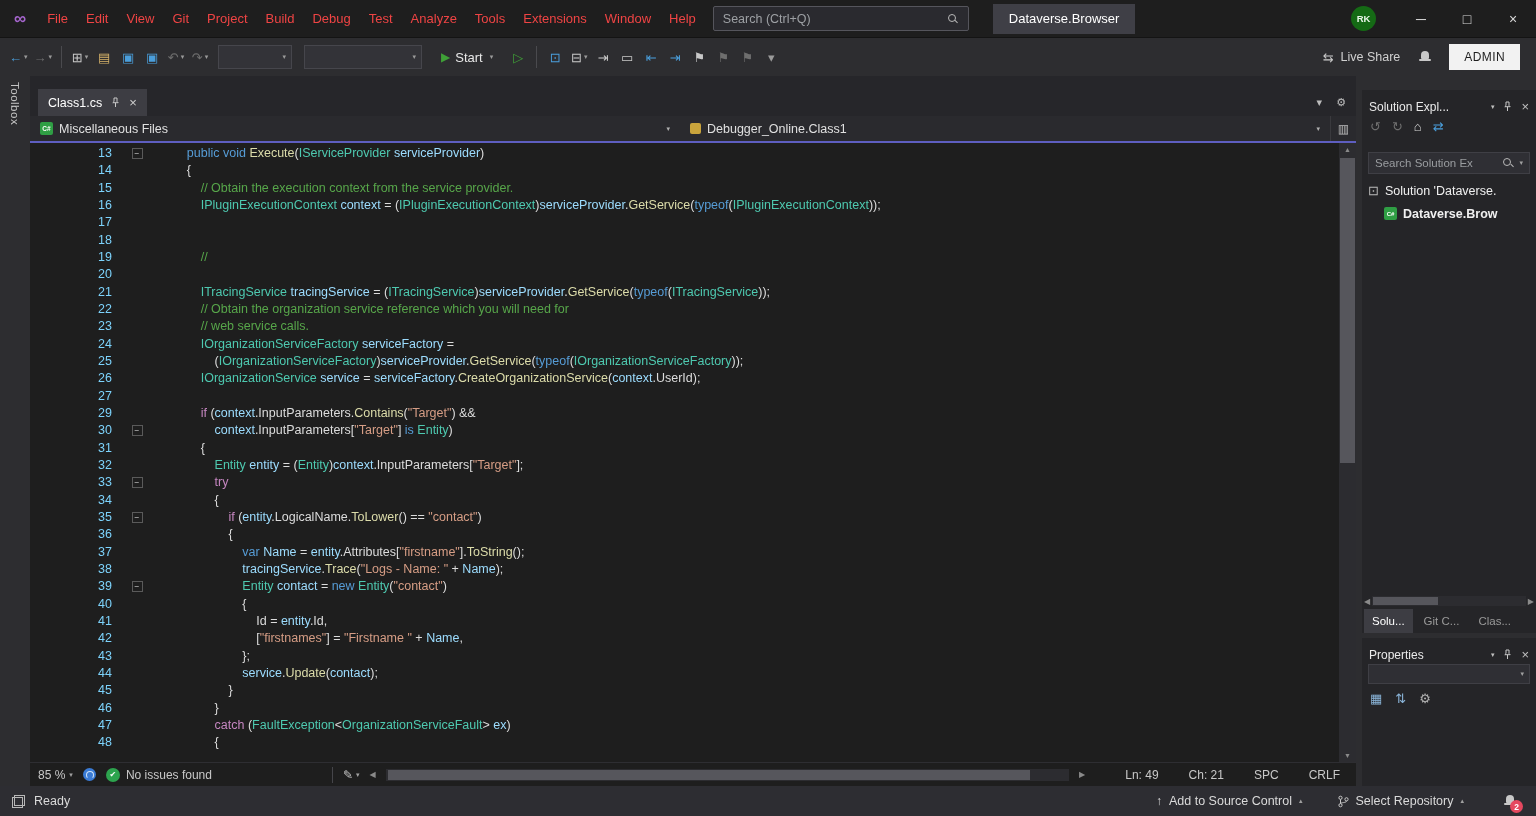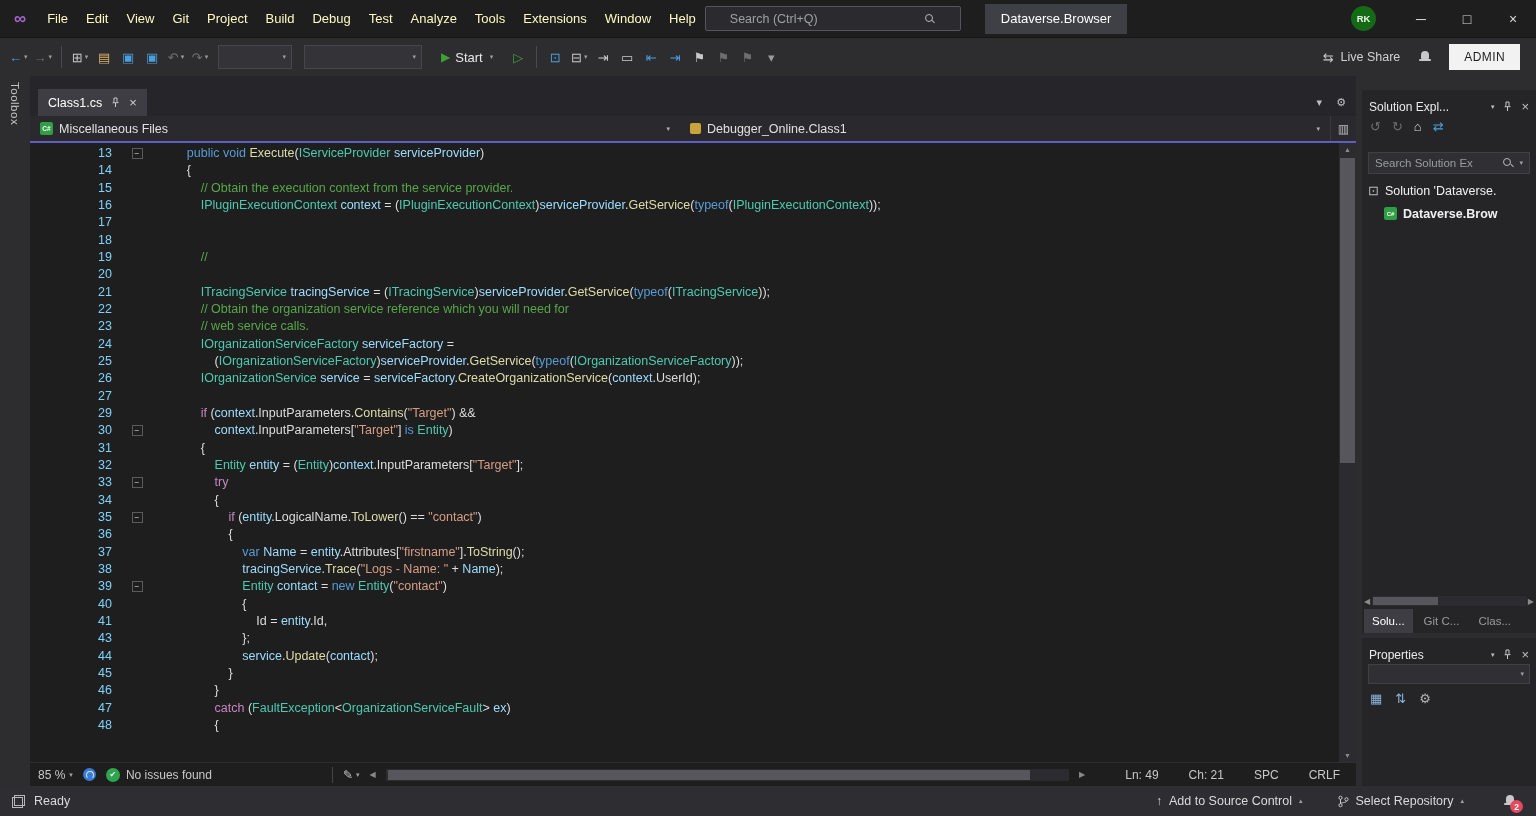--- a/index.html
+++ b/index.html
@@ -3,22 +3,22 @@
 <meta charset="utf-8">
 <style>
 *{margin:0;padding:0;box-sizing:border-box;font-family:"Liberation Sans",sans-serif}
 html,body{width:1536px;height:816px;overflow:hidden;background:#1e1e1e}
 .app{position:relative;width:1536px;height:816px;color:#cfcfcf;font-size:13px}
 
 
 .titlebar{position:absolute;top:0;left:0;right:0;height:38px;background:#1e1e1e;display:flex;align-items:center;border-bottom:1px solid #141414}
 .vs-logo{color:#a565cd;font-size:17px;font-weight:bold;padding:0 12px 0 14px}
 .menus{display:flex;height:100%}
-.menu-item{display:flex;align-items:center;padding:0 9px;color:#fef9c3;font-size:13px}
-.qsearch{width:256px;height:25px;margin-left:0;background:#2a2a2f;border:1px solid #55555c;border-radius:2px;display:flex;align-items:center;padding:0 24px;color:#9da0a4;font-size:12.5px}
+.menu-item{display:flex;align-items:center;padding:0 9px;color:#ef4444;font-size:13px}
+.qsearch{width:256px;height:25px;margin-left:8px;background:#2a2a2f;border:1px solid #55555c;border-radius:2px;display:flex;align-items:center;padding:0 9px;color:#9da0a4;font-size:12.5px}
 .qsearch .mag{margin-left:auto}
 .sol-chip{margin-left:24px;height:30px;padding:0 16px;background:#3f3f46;color:#fff;display:flex;align-items:center;font-size:13px}
 .tb-flex-spacer{flex:1}
 .avatar{width:25px;height:25px;border-radius:50%;background:#156a15;color:#eaf6ea;font-size:9.5px;font-weight:bold;display:flex;align-items:center;justify-content:center;margin-right:22px}
 .win-btns{display:flex;height:100%}
 .win-btn{width:46px;height:100%;display:flex;align-items:center;justify-content:center;font-size:14px;color:#d8d8d8}
 
 
 .toolbar{position:absolute;top:38px;left:0;right:0;height:38px;background:#2d2d30;display:flex;align-items:center;padding:0 6px}
 .tb-items{display:flex;align-items:center;height:100%}
@@ -321,20 +321,21 @@
             <div class="code-line"><span class="ln">32</span><span class="fold"></span><span class="code"><span class="tok-p">                </span><span class="tok-t">Entity</span><span class="tok-p"> </span><span class="tok-v">entity</span><span class="tok-p"> = (</span><span class="tok-t">Entity</span><span class="tok-p">)</span><span class="tok-v">context</span><span class="tok-p">.InputParameters[</span><span class="tok-s">"Target"</span><span class="tok-p">];</span></span></div>
             <div class="code-line"><span class="ln">33</span><span class="fold"><span class="fold-box">−</span></span><span class="code"><span class="tok-p">                </span><span class="tok-c">try</span></span></div>
             <div class="code-line"><span class="ln">34</span><span class="fold"></span><span class="code"><span class="tok-p">                {</span></span></div>
             <div class="code-line"><span class="ln">35</span><span class="fold"><span class="fold-box">−</span></span><span class="code"><span class="tok-p">                    </span><span class="tok-c">if</span><span class="tok-p"> (</span><span class="tok-v">entity</span><span class="tok-p">.LogicalName.</span><span class="tok-m">ToLower</span><span class="tok-p">() == </span><span class="tok-s">"contact"</span><span class="tok-p">)</span></span></div>
             <div class="code-line"><span class="ln">36</span><span class="fold"></span><span class="code"><span class="tok-p">                    {</span></span></div>
             <div class="code-line"><span class="ln">37</span><span class="fold"></span><span class="code"><span class="tok-p">                        </span><span class="tok-k">var</span><span class="tok-p"> </span><span class="tok-v">Name</span><span class="tok-p"> = </span><span class="tok-v">entity</span><span class="tok-p">.Attributes[</span><span class="tok-s">"firstname"</span><span class="tok-p">].</span><span class="tok-m">ToString</span><span class="tok-p">();</span></span></div>
             <div class="code-line"><span class="ln">38</span><span class="fold"></span><span class="code"><span class="tok-p">                        </span><span class="tok-v">tracingService</span><span class="tok-p">.</span><span class="tok-m">Trace</span><span class="tok-p">(</span><span class="tok-s">"Logs - Name: "</span><span class="tok-p"> + </span><span class="tok-v">Name</span><span class="tok-p">);</span></span></div>
             <div class="code-line"><span class="ln">39</span><span class="fold"><span class="fold-box">−</span></span><span class="code"><span class="tok-p">                        </span><span class="tok-t">Entity</span><span class="tok-p"> </span><span class="tok-v">contact</span><span class="tok-p"> = </span><span class="tok-k">new</span><span class="tok-p"> </span><span class="tok-t">Entity</span><span class="tok-p">(</span><span class="tok-s">"contact"</span><span class="tok-p">)</span></span></div>
             <div class="code-line"><span class="ln">40</span><span class="fold"></span><span class="code"><span class="tok-p">                        {</span></span></div>
             <div class="code-line"><span class="ln">41</span><span class="fold"></span><span class="code"><span class="tok-p">                            Id = </span><span class="tok-v">entity</span><span class="tok-p">.Id,</span></span></div>
+            <div class="code-line"><span class="ln">42</span><span class="fold"></span><span class="code"><span class="tok-p">                            [</span><span class="tok-s">"firstnames"</span><span class="tok-p">] = </span><span class="tok-s">"Firstname "</span><span class="tok-p"> + </span><span class="tok-v">Name</span><span class="tok-p">,</span></span></div>
             <div class="code-line"><span class="ln">43</span><span class="fold"></span><span class="code"><span class="tok-p">                        };</span></span></div>
             <div class="code-line"><span class="ln">44</span><span class="fold"></span><span class="code"><span class="tok-p">                        </span><span class="tok-v">service</span><span class="tok-p">.</span><span class="tok-m">Update</span><span class="tok-p">(</span><span class="tok-v">contact</span><span class="tok-p">);</span></span></div>
             <div class="code-line"><span class="ln">45</span><span class="fold"></span><span class="code"><span class="tok-p">                    }</span></span></div>
             <div class="code-line"><span class="ln">46</span><span class="fold"></span><span class="code"><span class="tok-p">                }</span></span></div>
             <div class="code-line"><span class="ln">47</span><span class="fold"></span><span class="code"><span class="tok-p">                </span><span class="tok-c">catch</span><span class="tok-p"> (</span><span class="tok-t">FaultException</span><span class="tok-p">&lt;</span><span class="tok-t">OrganizationServiceFault</span><span class="tok-p">&gt; </span><span class="tok-v">ex</span><span class="tok-p">)</span></span></div>
             <div class="code-line"><span class="ln">48</span><span class="fold"></span><span class="code"><span class="tok-p">                {</span></span></div>
           </div>
         <div class="vscroll">
           <span class="vs-arrow up">▲</span>
           <div class="vthumb"></div>

